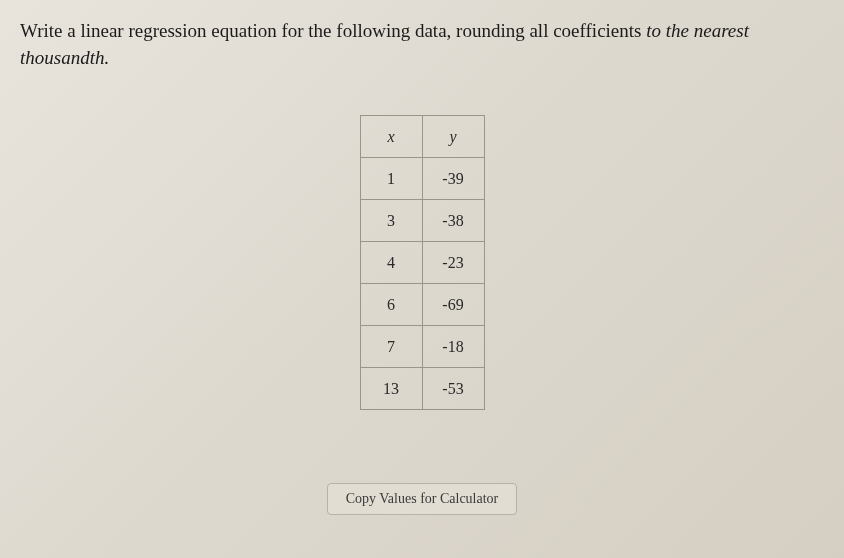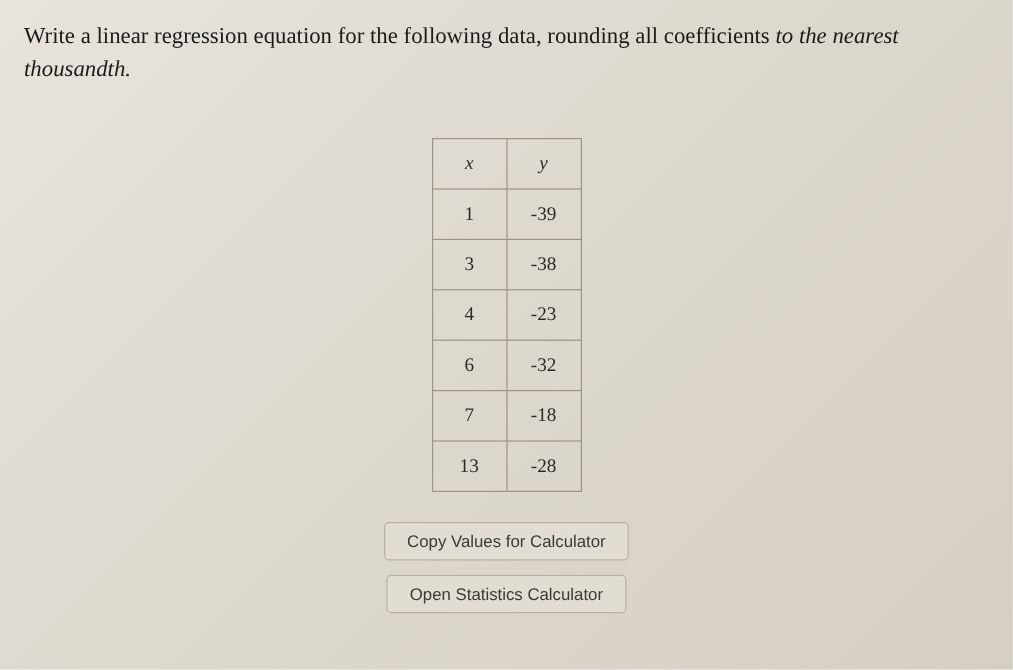--- a/index.html
+++ b/index.html
@@ -51,22 +51,23 @@
       align-items: center;
       gap: 12px;
     }
     .btn {
       background: #e2ddd2;
       border: 1px solid #b8b2a5;
       border-radius: 4px;
       padding: 7px 18px;
       font-size: 14px;
       color: #3a3a3a;
-      font-family: Liberation Sans, sans-serif;
+      font-family: Liberation Serif, serif;
       cursor: pointer;
+      margin-top: 48px;
     }
   </style>
 </head>
 <body>
 
 <div class="prompt">
   <span>Write a linear regression equation for the following data, rounding all coefficients </span><span class="italic">to the nearest thousandth.</span>
 </div>
 
 <div class="table-container">
@@ -85,29 +86,29 @@
       <tr>
         <td>3</td>
         <td>-38</td>
       </tr>
       <tr>
         <td>4</td>
         <td>-23</td>
       </tr>
       <tr>
         <td>6</td>
-        <td>-32</td>
+        <td>-69</td>
       </tr>
       <tr>
         <td>7</td>
         <td>-18</td>
       </tr>
       <tr>
         <td>13</td>
-        <td>-28</td>
+        <td>-53</td>
       </tr>
     </tbody>
   </table>
 </div>
 
 <div class="buttons">
   <button class="btn">Copy Values for Calculator</button>
   <button class="btn">Open Statistics Calculator</button>
 </div>
 

